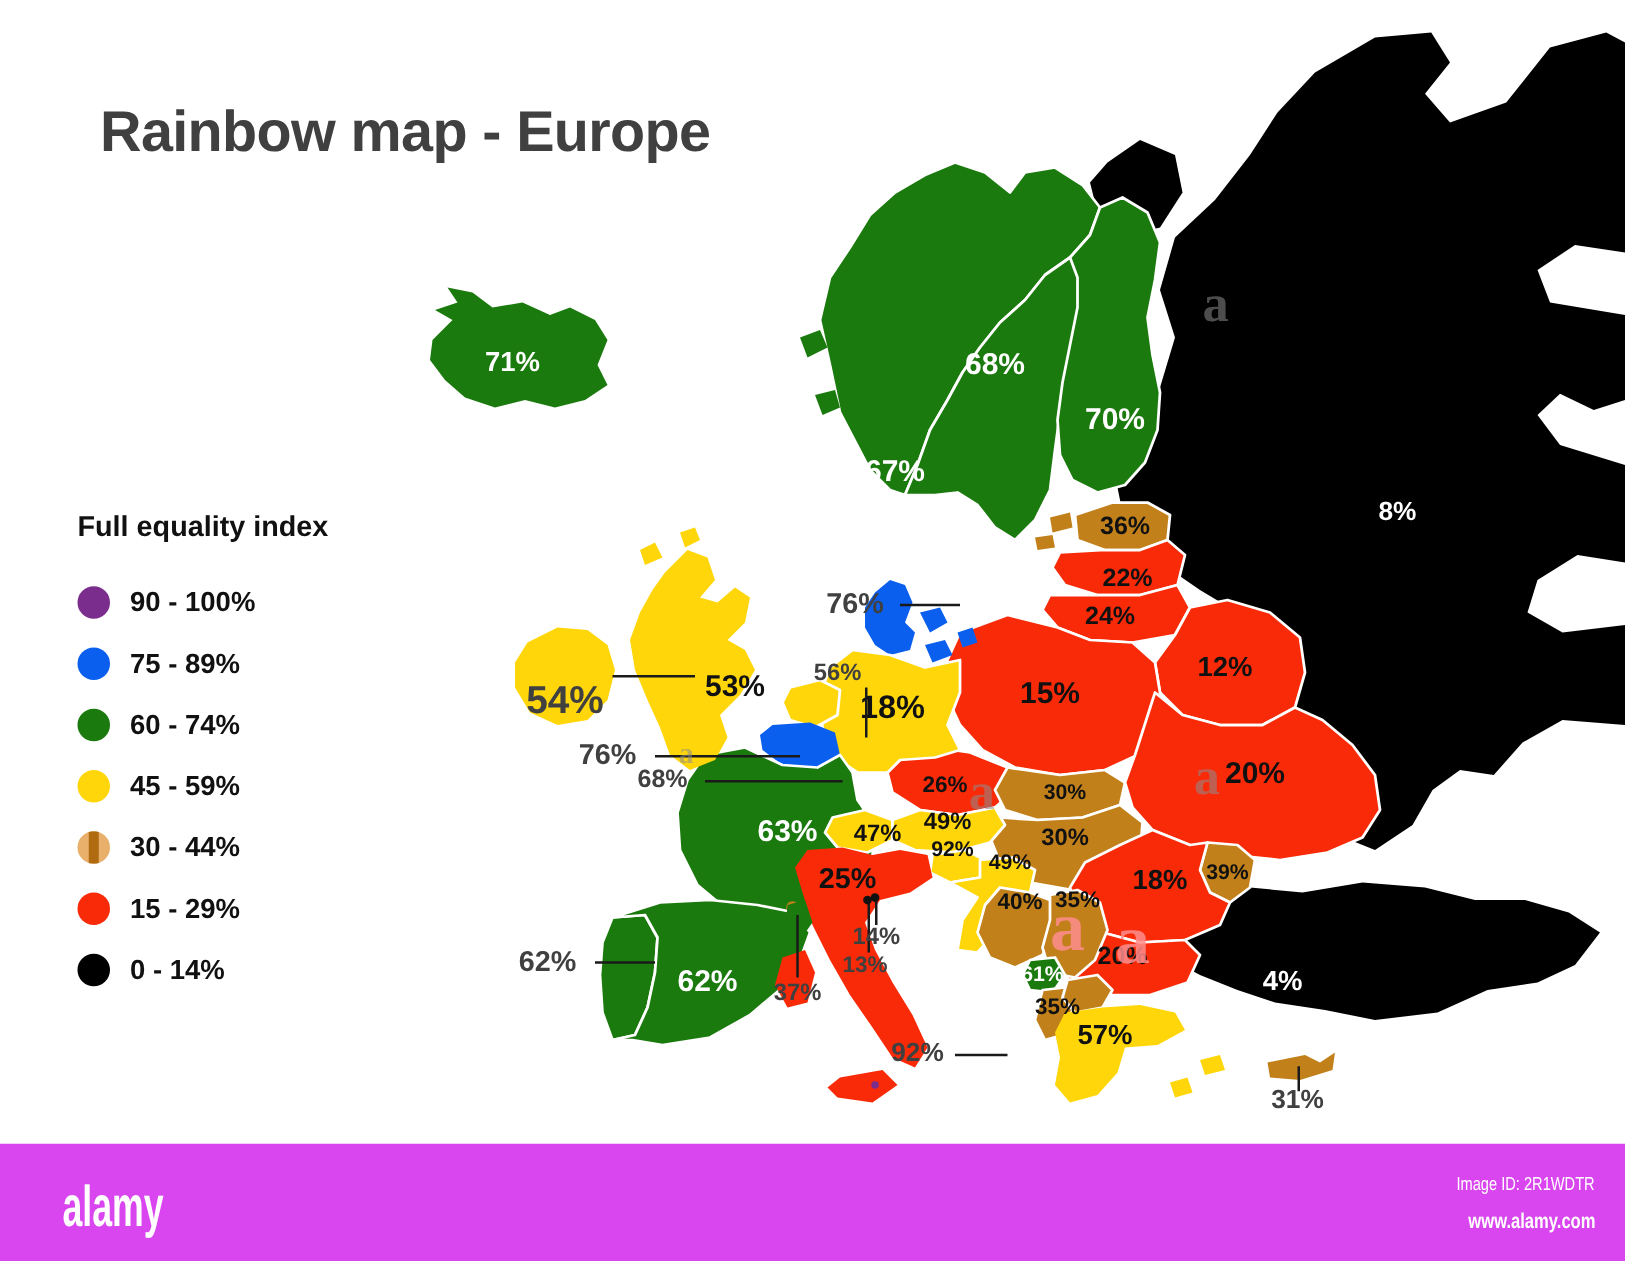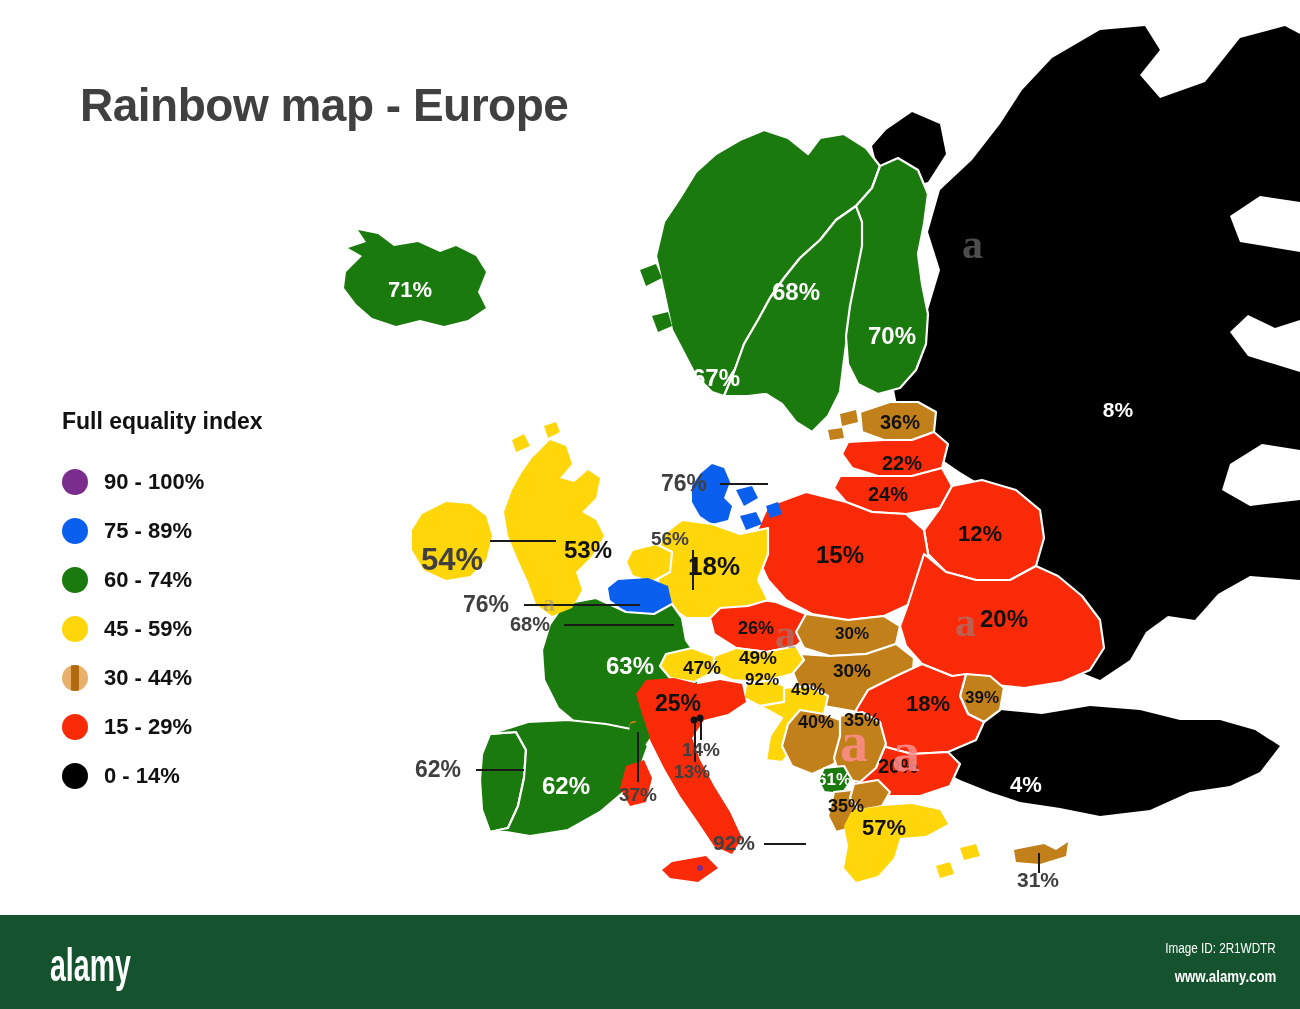--- a/index.html
+++ b/index.html
@@ -41,21 +41,21 @@
   .dot{position:absolute;width:7px;height:7px;border-radius:50%;background:#111;
        transform:translate(-50%,-50%);}
 
   
   .wm{position:absolute;color:#8d8d8d;opacity:.55;font-size:42px;font-weight:700;
       font-family:"Liberation Serif",serif;pointer-events:none;}
   .wm-pink{position:absolute;color:#ff8d8d;opacity:.85;font-size:56px;font-weight:700;
       font-family:"Liberation Serif",serif;pointer-events:none;}
 
   
-  #footer{position:absolute;left:0;top:915px;width:1300px;height:94px;background:#14532d;}
+  #footer{position:absolute;left:0;top:915px;width:1300px;height:94px;background:#d946ef;}
   #alamy-logo{position:absolute;left:50px;top:23px;color:#fff;font-size:46px;
               font-weight:700;font-family:"Liberation Sans",sans-serif;
               transform:scaleX(.62);transform-origin:left center;letter-spacing:0px;}
   #footer-id{position:absolute;right:24px;top:24px;color:#fff;font-size:15px;
              font-family:"Liberation Sans",sans-serif;transform:scaleX(.78);
              transform-origin:right center;white-space:nowrap;}
   #footer-url{position:absolute;right:24px;top:52px;color:#fff;font-size:17px;
               font-weight:700;font-family:"Liberation Sans",sans-serif;
               transform:scaleX(.78);transform-origin:right center;white-space:nowrap;}
 </style>

